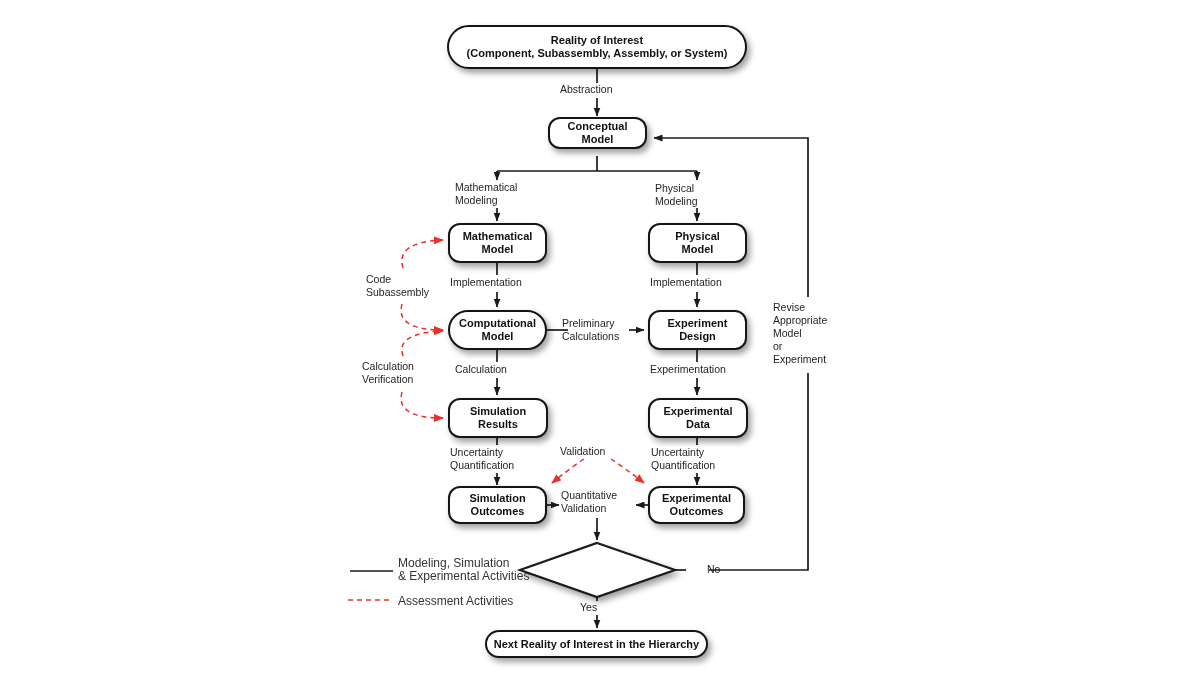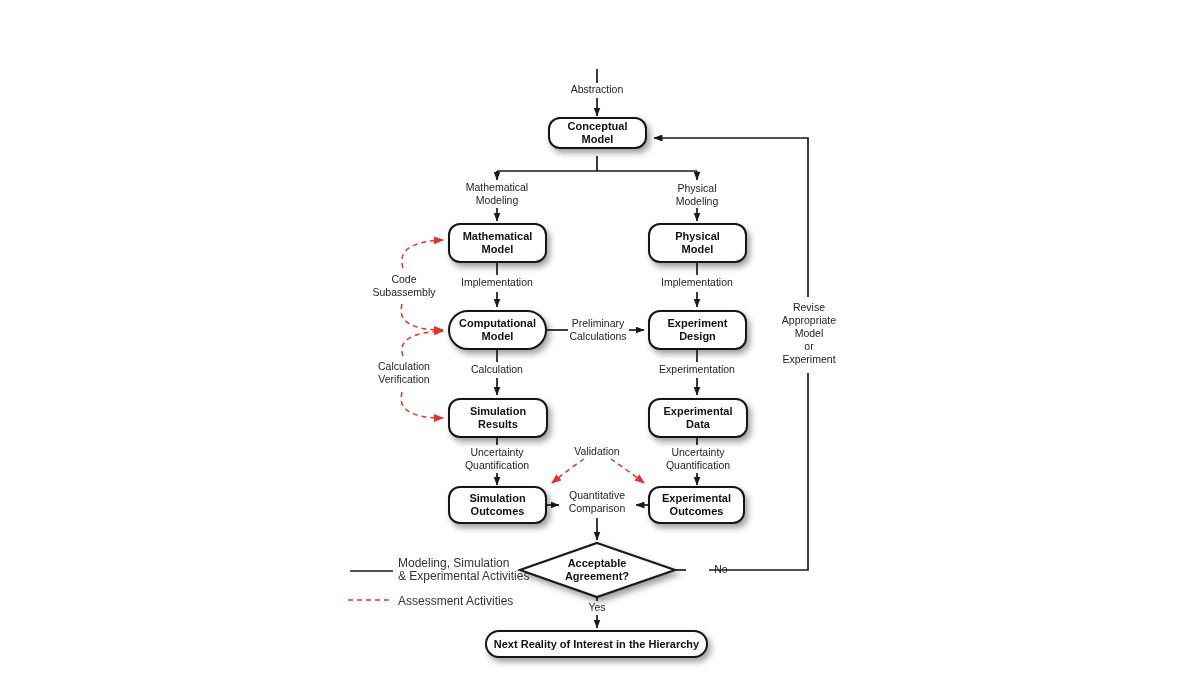--- a/index.html
+++ b/index.html
@@ -12,21 +12,21 @@
     position:absolute;display:flex;align-items:center;justify-content:center;
     background:#fff;border:2.2px solid #151515;box-sizing:border-box;
     font-weight:700;font-size:11px;line-height:13px;color:#111;text-align:center;
     white-space:pre-line;box-shadow:3px 4px 6px rgba(0,0,0,0.38);
   }
   .rounded{border-radius:12px;}
   .pill{border-radius:22px;}
   .pill-sm{border-radius:14px;}
   .lbl{
     position:absolute;font-size:10.5px;line-height:13px;color:#242424;
-    text-align:center;white-space:pre-line;
+    text-align:left;white-space:pre-line;
   }
   .lbl-left{text-align:left;}
   .legend-lbl{font-size:12px;line-height:12.5px;color:#333;}
   .diamond-text{
     position:absolute;display:flex;align-items:center;justify-content:center;
     font-weight:700;font-size:11px;line-height:13px;color:#111;text-align:center;
     white-space:pre-line;background:transparent;
   }
 </style>
 </head>
@@ -87,20 +87,22 @@
       <path d="M403,268 Q395,242 443,240" marker-end="url(#arrow-red)"></path>
       <path d="M402,304 Q395,330 443,330" marker-end="url(#arrow-red)"></path>
       <path d="M403,356 Q395,333 443,331" marker-end="url(#arrow-red)"></path>
       <path d="M402,392 Q395,418 443,418" marker-end="url(#arrow-red)"></path>
       <path d="M584,459 Q569,469 552,483" marker-end="url(#arrow-red)"></path>
       <path d="M611,459 Q626,469 644,483" marker-end="url(#arrow-red)"></path>
       <path d="M348,600 H393"></path>
     </g>
   </svg>
 
+  <div class="node pill" style="left:447px;top:25px;width:300px;height:44px;">Reality of Interest
+(Component, Subassembly, Assembly, or System)</div>
 
   <div class="node rounded" style="left:548px;top:117px;width:99px;height:32px;">Conceptual
 Model</div>
 
   <div class="node rounded" style="left:448px;top:223px;width:99px;height:40px;">Mathematical
 Model</div>
 
   <div class="node rounded" style="left:648px;top:223px;width:99px;height:40px;">Physical
 Model</div>
 
@@ -115,22 +117,20 @@
 
   <div class="node rounded" style="left:648px;top:398px;width:100px;height:40px;">Experimental
 Data</div>
 
   <div class="node rounded" style="left:448px;top:486px;width:99px;height:38px;">Simulation
 Outcomes</div>
 
   <div class="node rounded" style="left:648px;top:486px;width:97px;height:38px;">Experimental
 Outcomes</div>
 
-  <div class="diamond-text" style="left:535px;top:547px;width:124px;height:46px;">Acceptable
-Agreement?</div>
 
   <div class="node pill-sm" style="left:485px;top:630px;width:223px;height:28px;">Next Reality of Interest in the Hierarchy</div>
 
   <div class="lbl" style="left:560px;top:83px;width:74px;">Abstraction</div>
 
   <div class="lbl" style="left:455px;top:181px;width:84px;">Mathematical
 Modeling</div>
 
   <div class="lbl" style="left:655px;top:182px;width:84px;">Physical
 Modeling</div>
@@ -148,21 +148,21 @@
 
   <div class="lbl" style="left:450px;top:446px;width:94px;">Uncertainty
 Quantification</div>
 
   <div class="lbl" style="left:651px;top:446px;width:94px;">Uncertainty
 Quantification</div>
 
   <div class="lbl" style="left:560px;top:445px;width:74px;">Validation</div>
 
   <div class="lbl" style="left:561px;top:489px;width:72px;">Quantitative
-Comparison</div>
+Validation</div>
 
   <div class="lbl" style="left:366px;top:273px;width:76px;">Code
 Subassembly</div>
 
   <div class="lbl" style="left:362px;top:360px;width:84px;">Calculation
 Verification</div>
 
   <div class="lbl" style="left:773px;top:301px;width:72px;">Revise
 Appropriate
 Model

